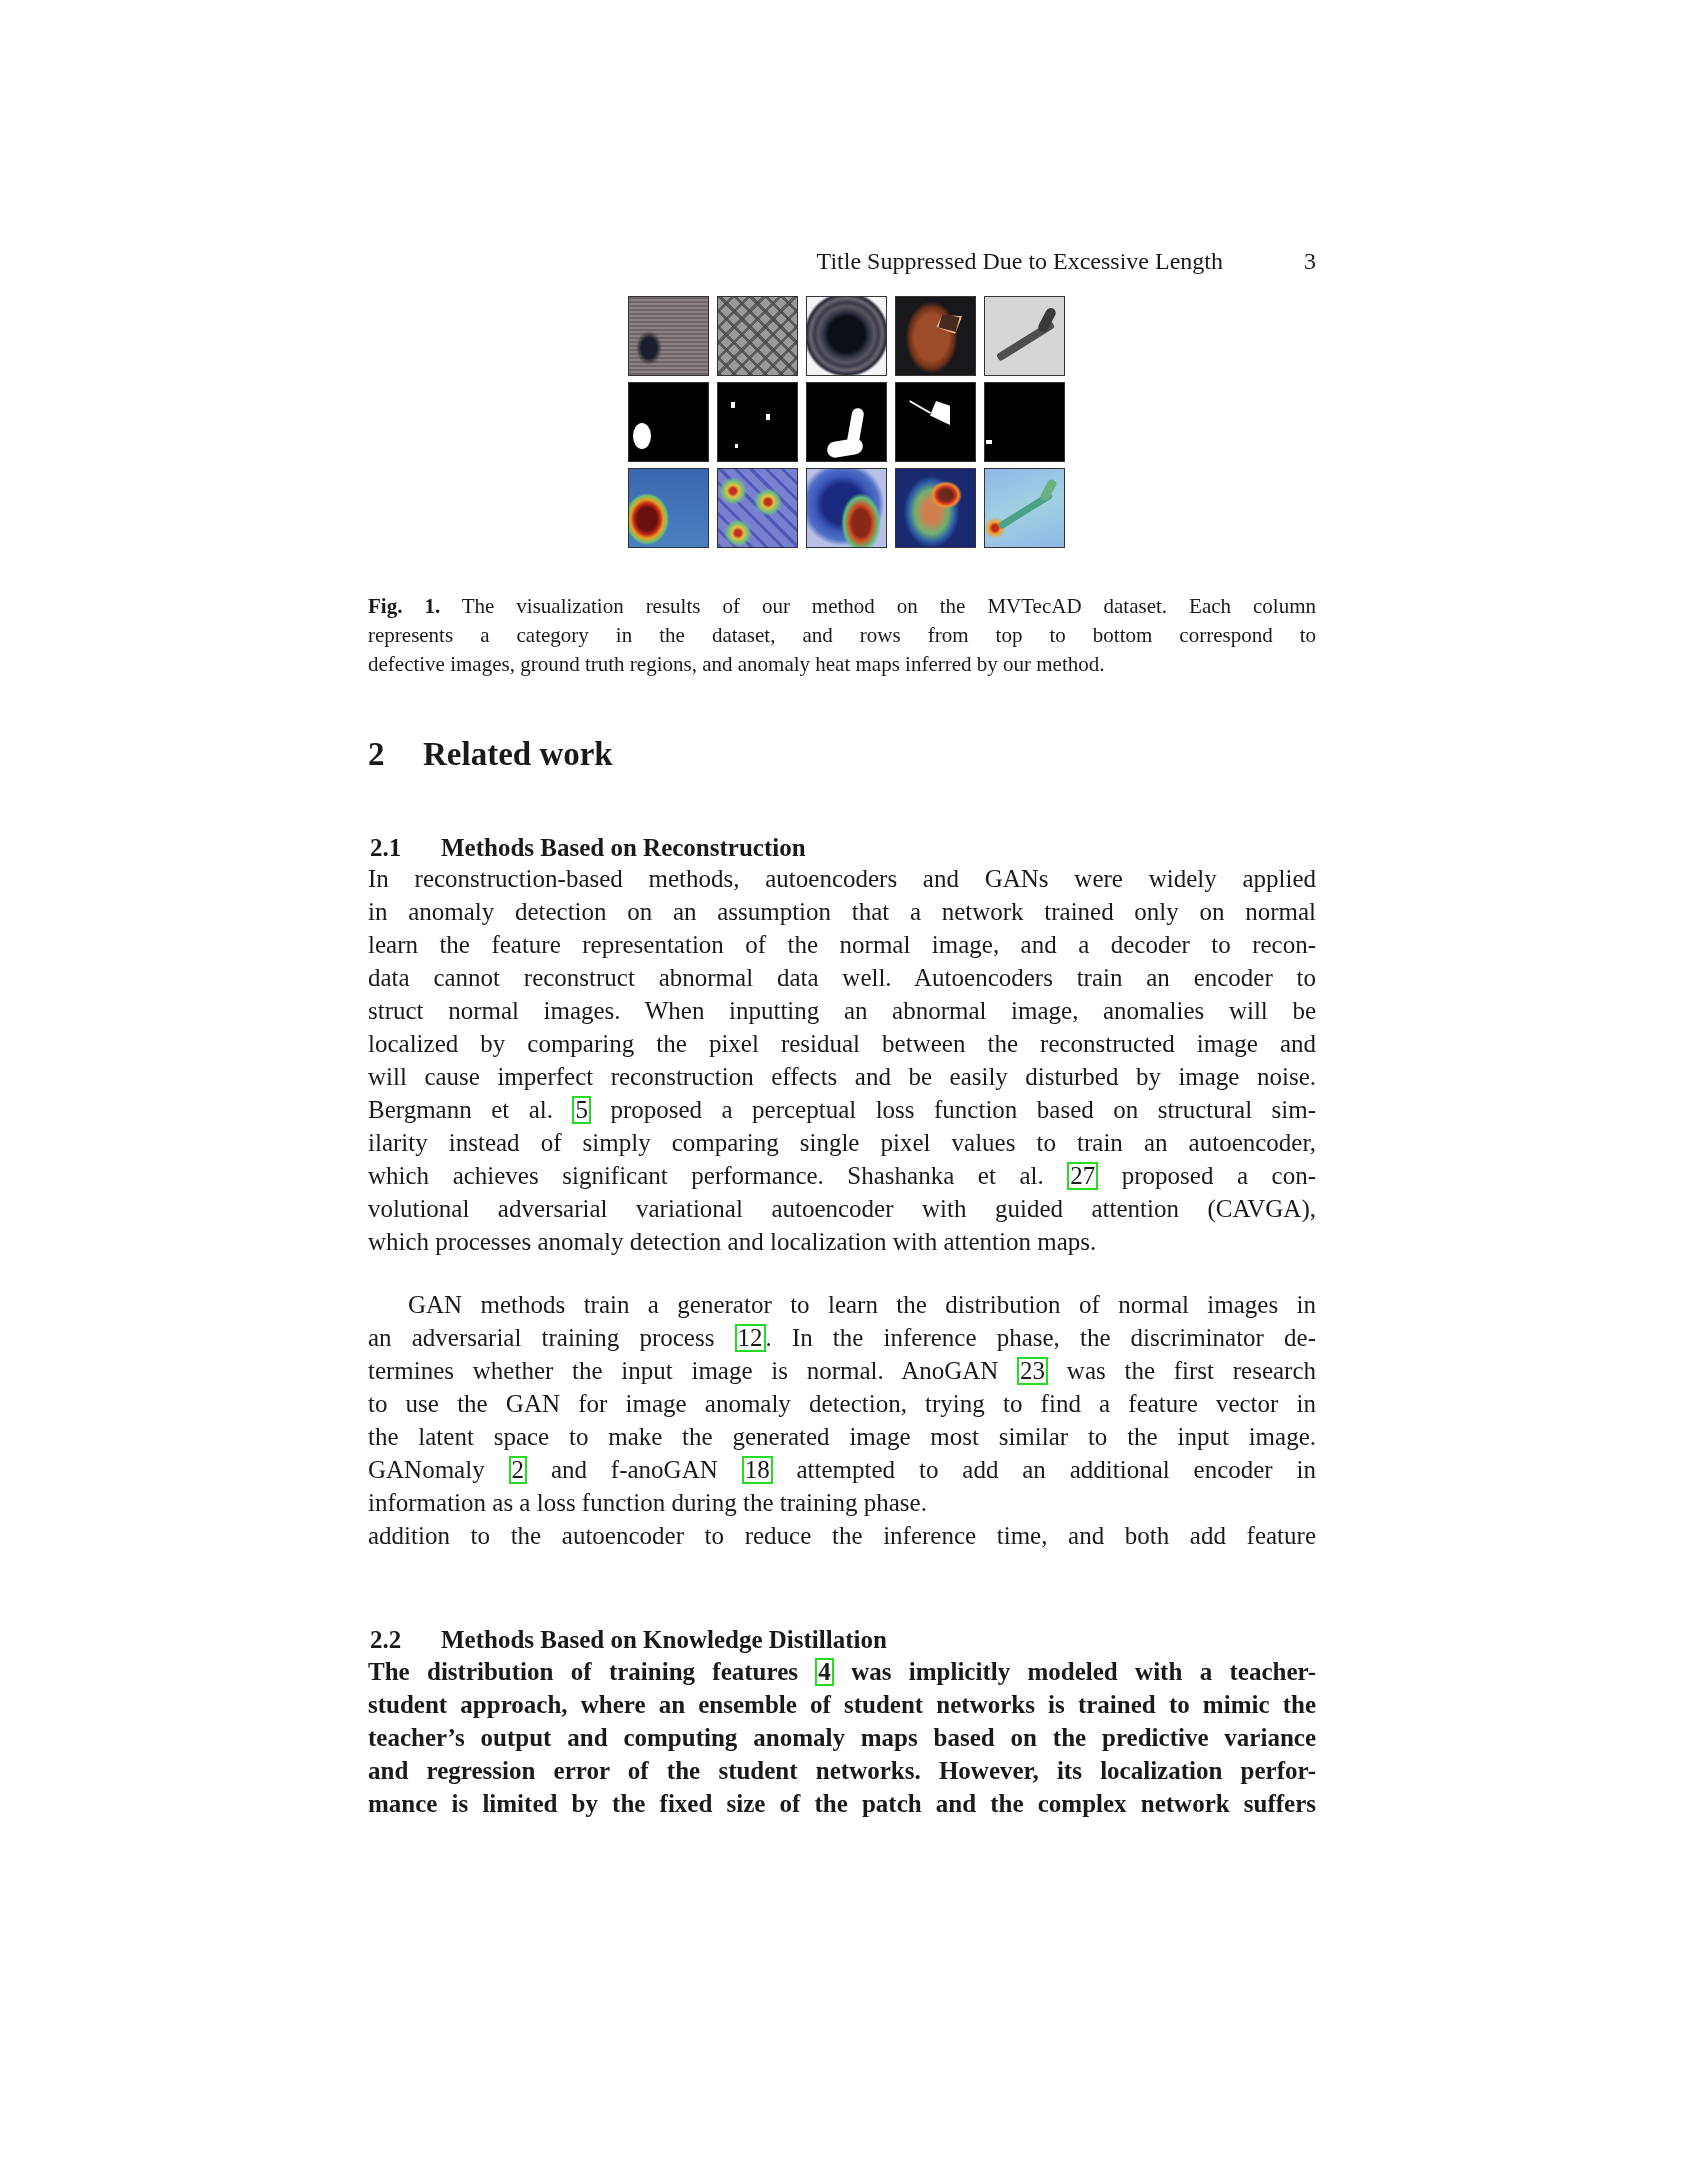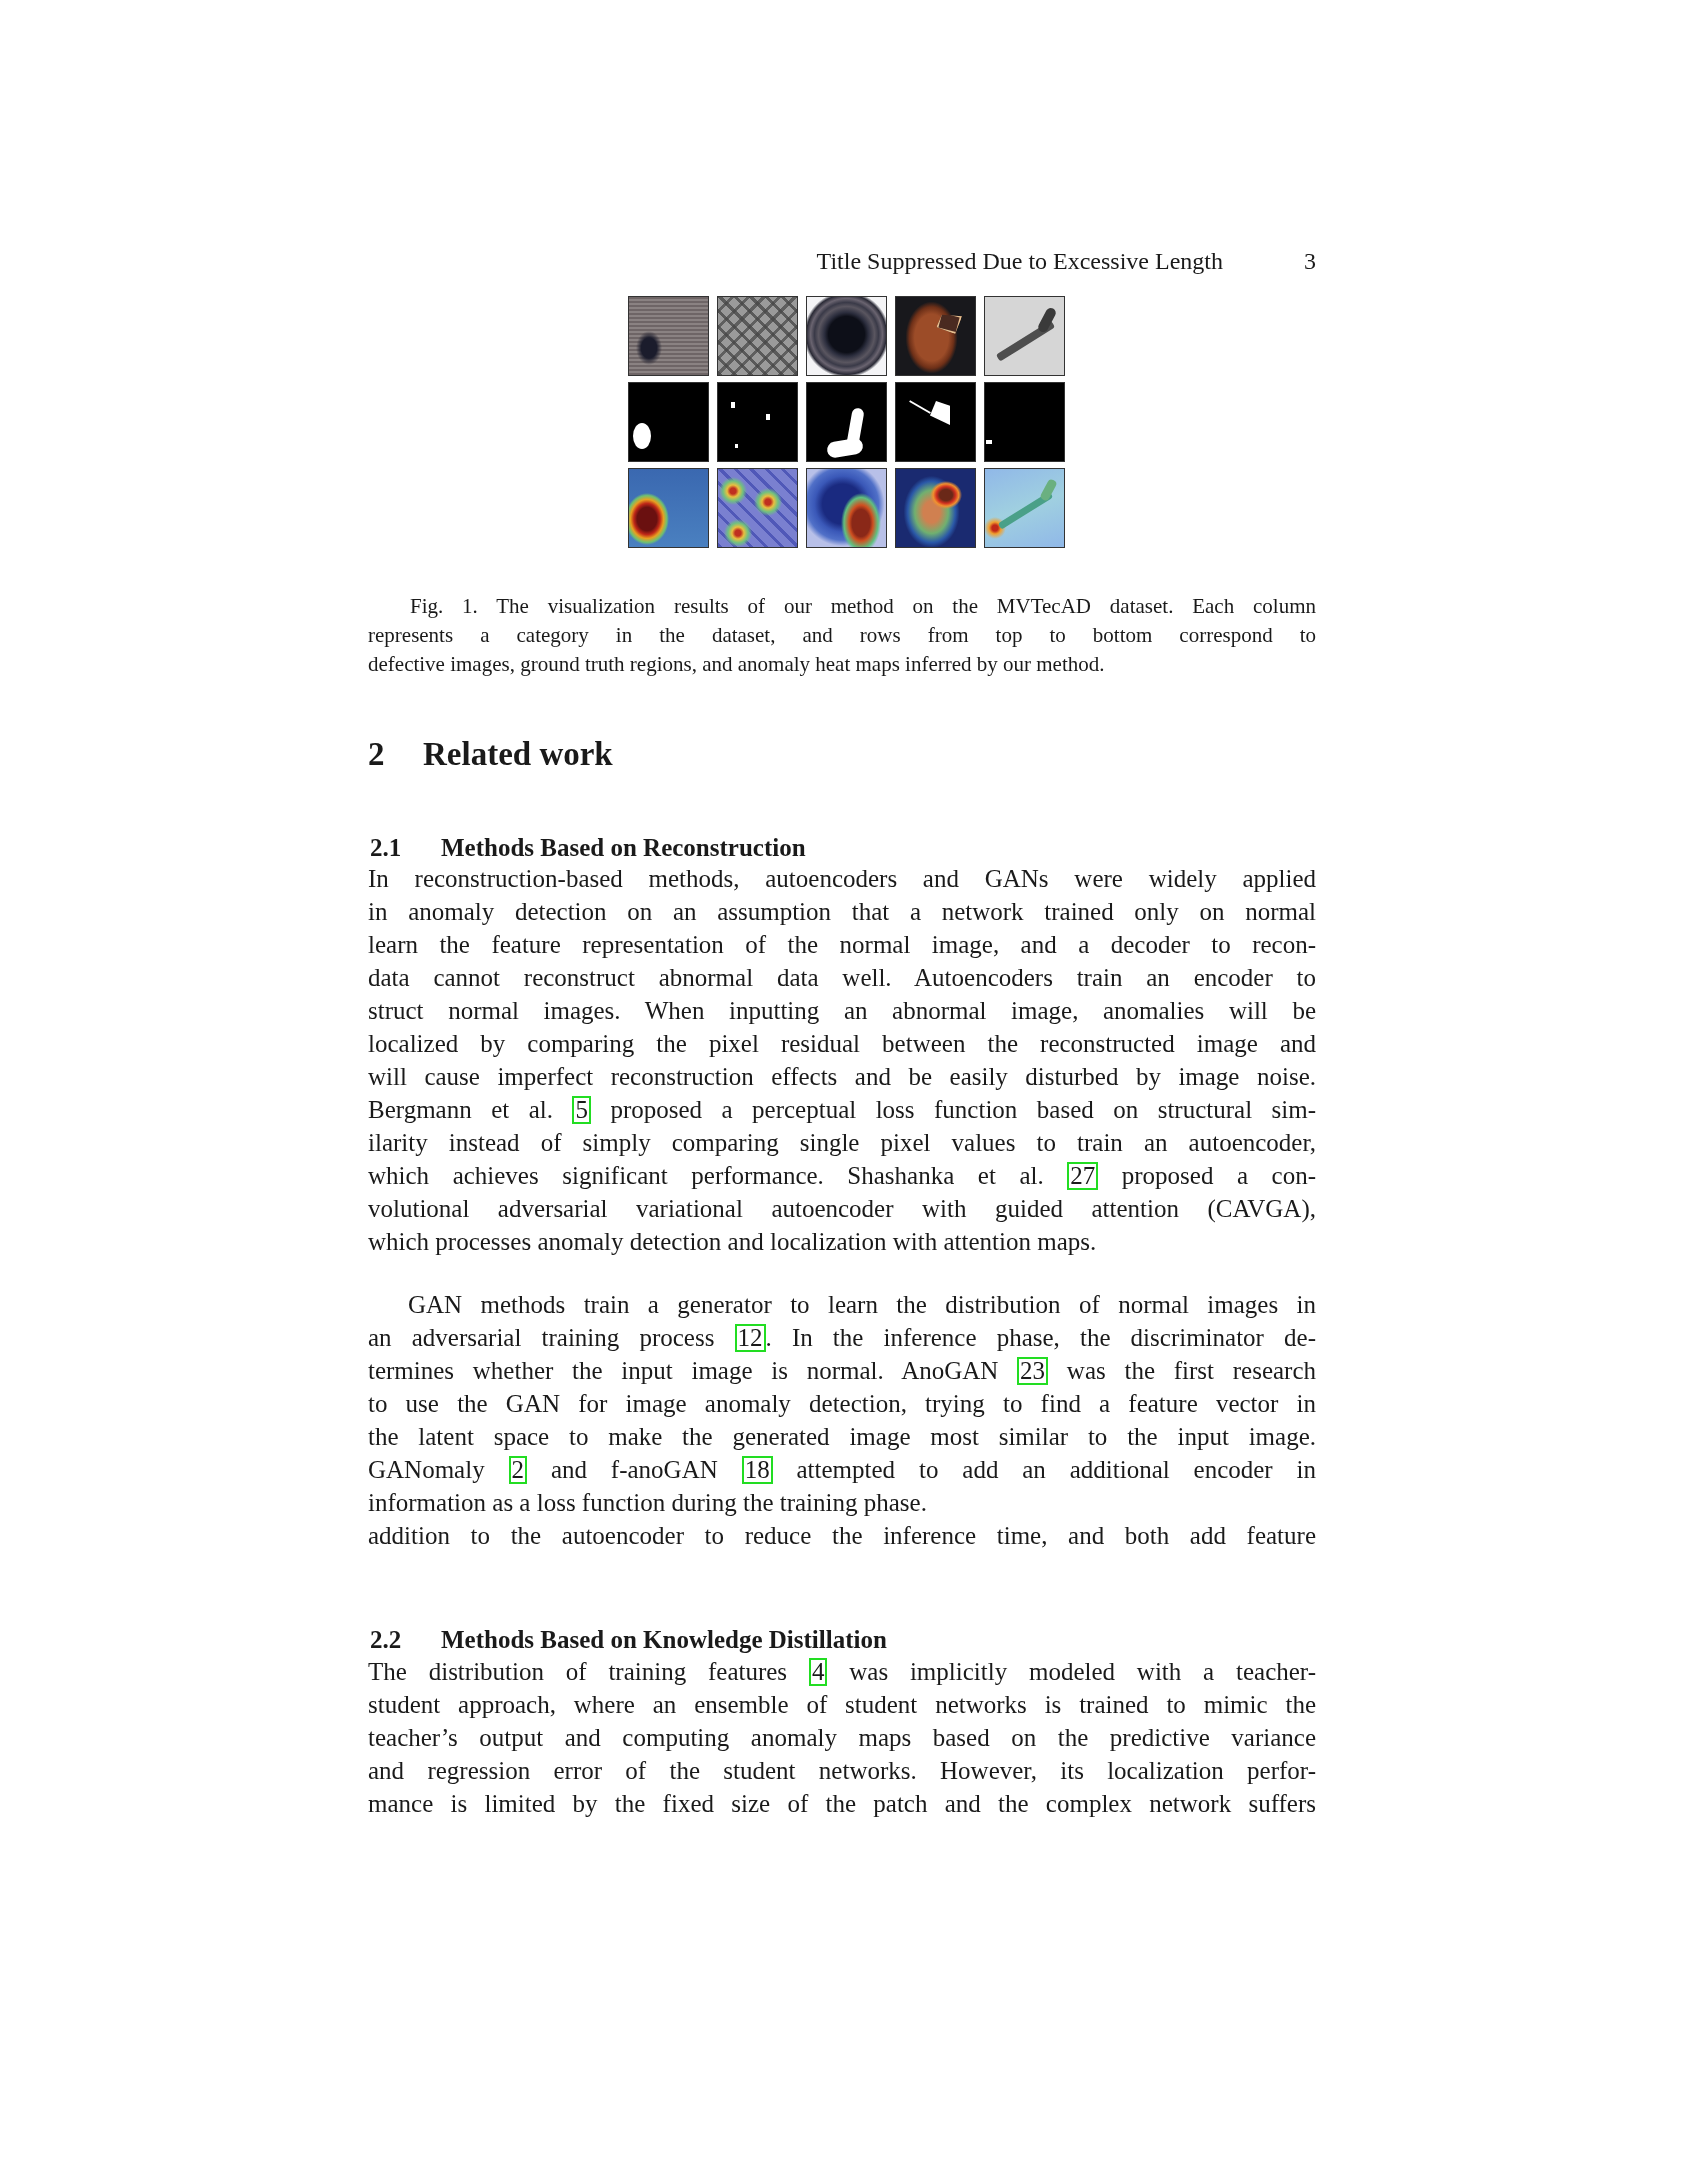--- a/index.html
+++ b/index.html
@@ -12,21 +12,21 @@
   .running-head .title { position: absolute; right: 93px; top: 0; }
   .running-head .pageno { position: absolute; right: 0; top: 0; }
 
   .figure { position: absolute; top: 296px; left: 260px; width: 441px; height: 253px; }
   .fig-cell { position: absolute; width: 81px; height: 80px; box-sizing: border-box;
               border: 1.5px solid #333; overflow: hidden; }
 
   .caption { position: absolute; top: 592px; left: 0; width: 948px;
              font-family: "Liberation Serif", serif; font-size: 21px; line-height: 29px;
              text-align: justify; }
-  .caption b { font-weight: normal; margin-left: 42px; }
+  .caption b { font-weight: bold; }
 
   .h-section { position: absolute; top: 736px; left: 0; font-family: "Liberation Serif", serif;
                font-weight: bold; font-size: 33px; }
   .h-section .num { display: inline-block; width: 55px; }
   .h-sub { position: absolute; left: 2px; font-family: "Liberation Serif", serif; font-weight: bold;
            font-size: 25px; margin-top: 24px; }
   .h-sub .num { display: inline-block; width: 71px; }
 
   .para { position: absolute; left: 0; width: 948px; font-family: "Liberation Serif", serif;
           font-size: 25px; line-height: 33px; text-align: justify; hyphens: manual; }
@@ -146,21 +146,21 @@
     <span class="line">the latent space to make the generated image most similar to the input image.</span>
     <span class="line"><span>GANomaly </span><a class="cite">2</a><span> and f-anoGAN </span><a class="cite">18</a><span> attempted to add an additional encoder in</span></span>
     <span class="line last">information as a loss function during the training phase.</span>
     <span class="line">addition to the autoencoder to reduce the inference time, and both add feature</span>
   </div>
 
   <div class="h-sub" style="top:1602px;">
     <span class="num">2.2</span><span>Methods Based on Knowledge Distillation</span>
   </div>
 
-  <div class="para" style="top:1655px;">
+  <div class="para" style="top:1655px;font-weight:bold;">
     <span class="line"><span>The distribution of training features </span><a class="cite">4</a><span> was implicitly modeled with a teacher-</span></span>
     <span class="line">student approach, where an ensemble of student networks is trained to mimic the</span>
     <span class="line">teacher’s output and computing anomaly maps based on the predictive variance</span>
     <span class="line">and regression error of the student networks. However, its localization perfor-</span>
     <span class="line">mance is limited by the fixed size of the patch and the complex network suffers</span>
   </div>
 
 </div>
 
 

